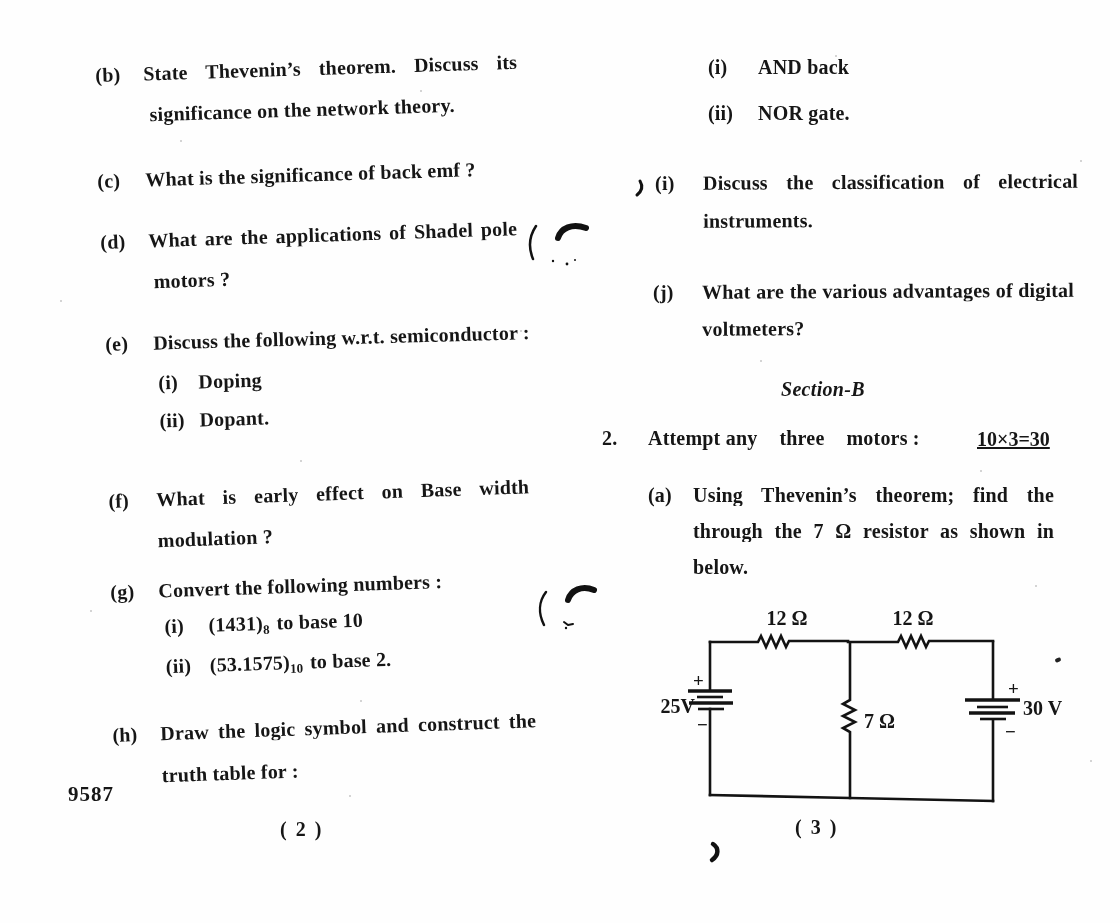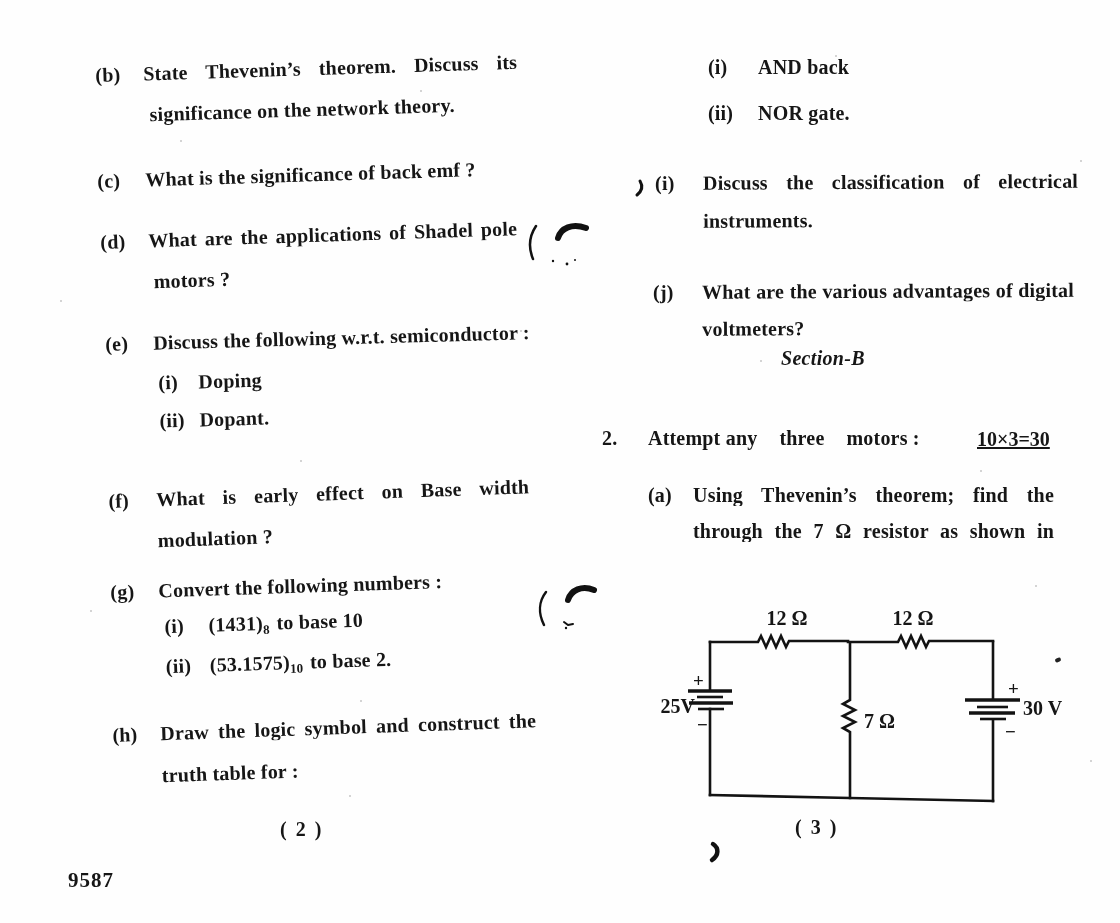--- a/index.html
+++ b/index.html
@@ -28,21 +28,21 @@
   .rest{margin-left:7px;}
   .em{margin:0 22px;}
 
   .section-title{
     position:absolute;font-size:20px;font-weight:700;font-style:italic;
     letter-spacing:.3px;
   }
   .marks{position:absolute;font-size:20px;font-weight:700;}
 
   
-  .paper-code{position:absolute;left:68px;top:868px;font-size:21px;font-weight:700;letter-spacing:1px;}
+  .paper-code{position:absolute;left:68px;top:782px;font-size:21px;font-weight:700;letter-spacing:1px;}
   .pageno{position:absolute;font-size:20px;font-weight:700;letter-spacing:2px;}
 
   
   .badge{
     position:absolute;left:452px;top:806px;width:254px;height:56px;
     border-radius:10px;
     background:linear-gradient(#5cb52e 0%, #3f9b12 42%, #237a03 52%, #1d6f02 100%);
     border:3px solid #0f5c00;
     box-sizing:border-box;
     display:flex;align-items:center;justify-content:center;
@@ -171,35 +171,36 @@
   </div>
 
   <div class="q" style="left:653px;top:281px;width:432px;transform:rotate(-0.3deg);">
     <span class="qlabel" style="width:49px;">(j)</span>
     <div class="qbody">
       <div class="qline just" style="width:372px;">What are the various advantages of digital</div>
       <div class="qline" style="margin-top:15px;">voltmeters?</div>
     </div>
   </div>
 
-  <div class="section-title" style="left:781px;top:347px;">Section-B</div>
+  <div class="section-title" style="left:781px;top:378px;">Section-B</div>
 
   <div class="q" style="left:602px;top:427px;width:420px;">
     <span class="qlabel" style="width:46px;">2.</span>
     <div class="qbody">
       <div class="qline"><span>Attempt any</span><span class="em">three</span><span>motors :</span></div>
     </div>
   </div>
   <div class="marks" style="left:977px;top:428px;text-decoration:underline;">10×3=30</div>
 
   <div class="q" style="left:648px;top:484px;width:430px;">
     <span class="qlabel" style="width:45px;">(a)</span>
     <div class="qbody">
       <div class="qline just" style="width:361px;">Using Thevenin’s theorem; find the current</div>
       <div class="qline just" style="width:361px;margin-top:14px;">through the 7 Ω resistor as shown in figure</div>
+      <div class="qline" style="margin-top:14px;">below.</div>
     </div>
   </div>
 
   <svg class="circuit" width="460" height="215" viewBox="0 0 460 215">
 
     <path class="wire" d="M70,47 H118 l3,-6 5,11 5,-11 5,11 5,-11 5,11 3,-6 H208"></path>
     <path class="wire" d="M208,47 H258 l3,-6 5,11 5,-11 5,11 5,-11 5,11 3,-6 H353"></path>
 
     <path class="wire" d="M70,47 V94"></path>
     <g>

